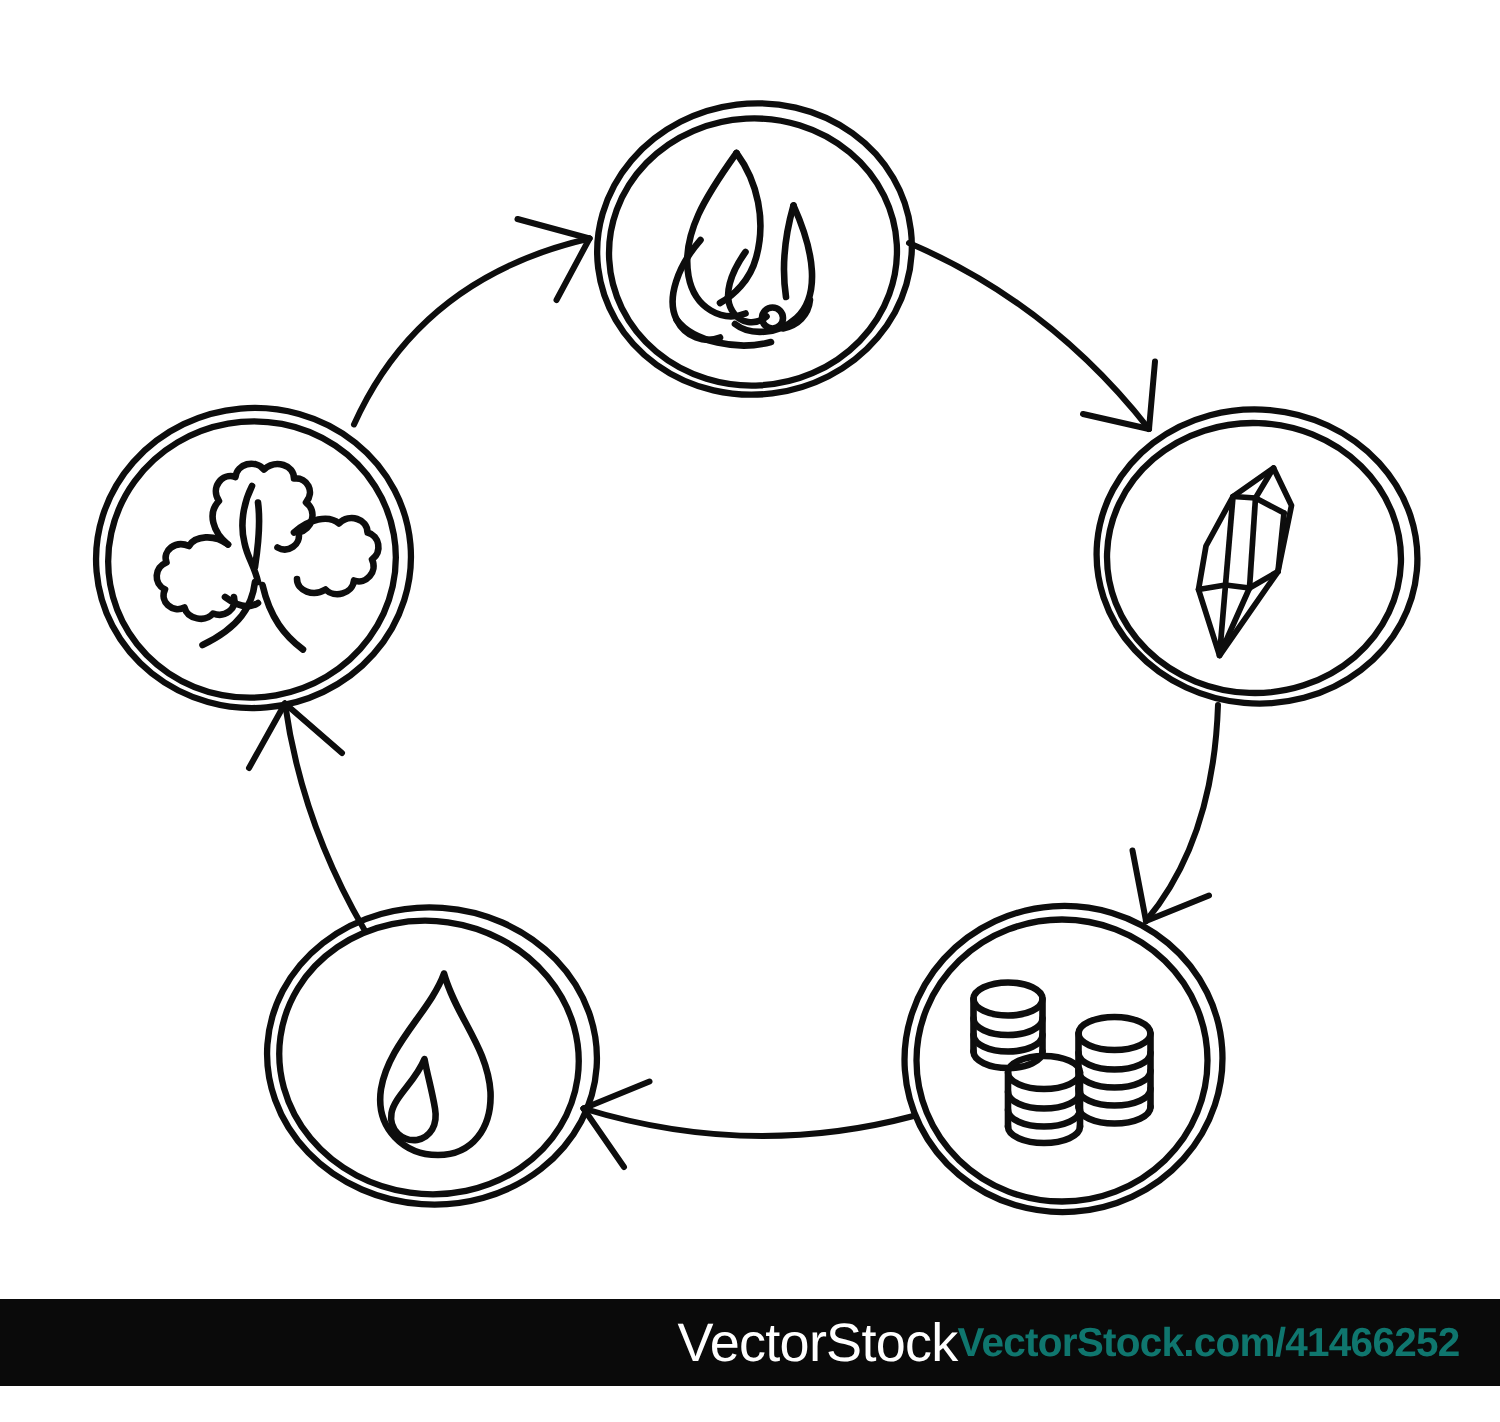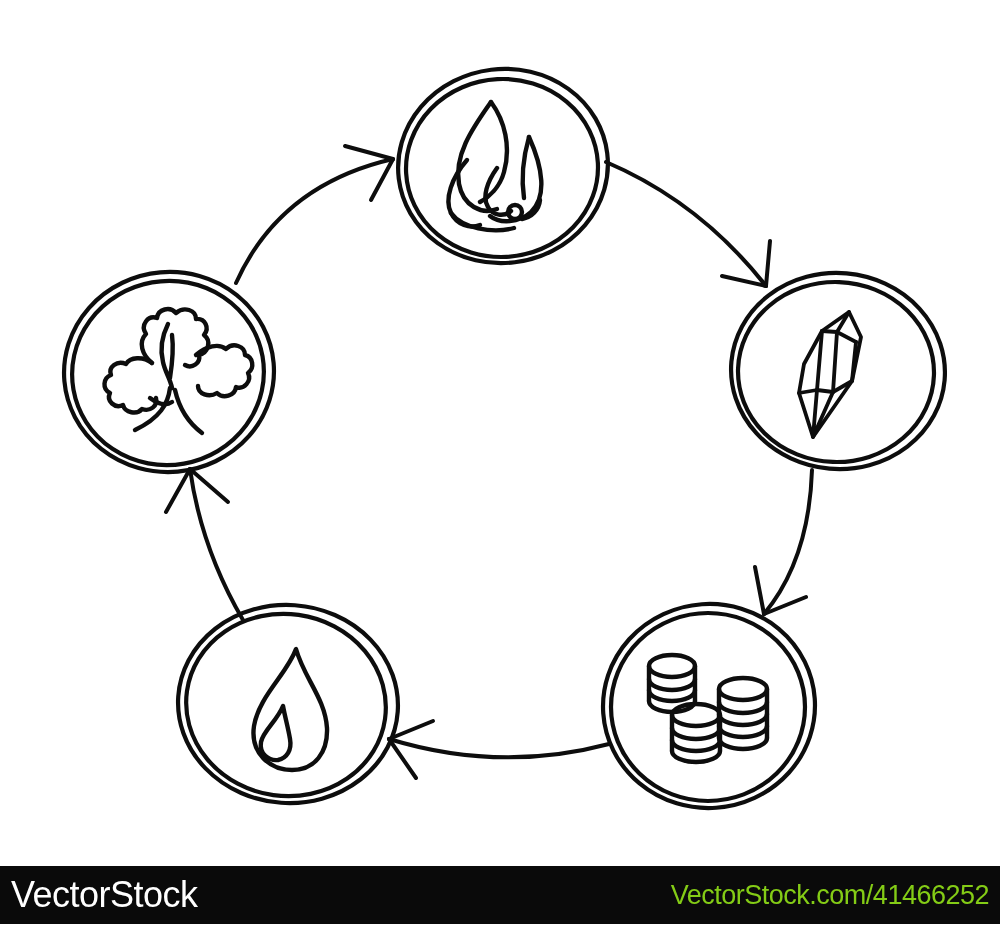--- a/index.html
+++ b/index.html
@@ -4,24 +4,24 @@
 <style>
   html,body{margin:0;padding:0;background:#ffffff;}
   .canvas{position:relative;width:1000px;height:948px;background:#ffffff;overflow:hidden;
           font-family:"Liberation Sans", sans-serif;}
   .diagram-svg{position:absolute;left:0;top:0;}
   .stroke{fill:none;stroke:#0d0d0d;stroke-linecap:round;stroke-linejoin:round;}
   .ring{stroke-width:4.2;}
   .edge{stroke-width:4;}
   .icon{stroke-width:4.4;}
   .footer-bar{position:absolute;left:0;top:866px;width:1000px;height:58px;background:#0a0a0a;
-              display:flex;align-items:center;justify-content:space-between;
-              padding:0 11px;box-sizing:border-box;}
+              display:flex;align-items:center;justify-content:flex-end;
+              padding:0 27px;box-sizing:border-box;}
   .footer-logo{color:#ffffff;font-size:36px;font-weight:400;letter-spacing:-0.5px;}
-  .footer-credit{color:#84cc16;font-size:27px;font-weight:400;letter-spacing:-0.5px;}
+  .footer-credit{color:#0f766e;font-size:27px;font-weight:700;letter-spacing:-0.5px;}
 </style>
 </head>
 <body>
 
 <div class="canvas">
 
   <svg class="diagram-svg" width="1000" height="948" viewBox="0 0 1000 948">
 
     <g>
       <ellipse class="stroke ring" cx="503" cy="166" rx="105" ry="97" transform="rotate(-7 503 166)"></ellipse>

